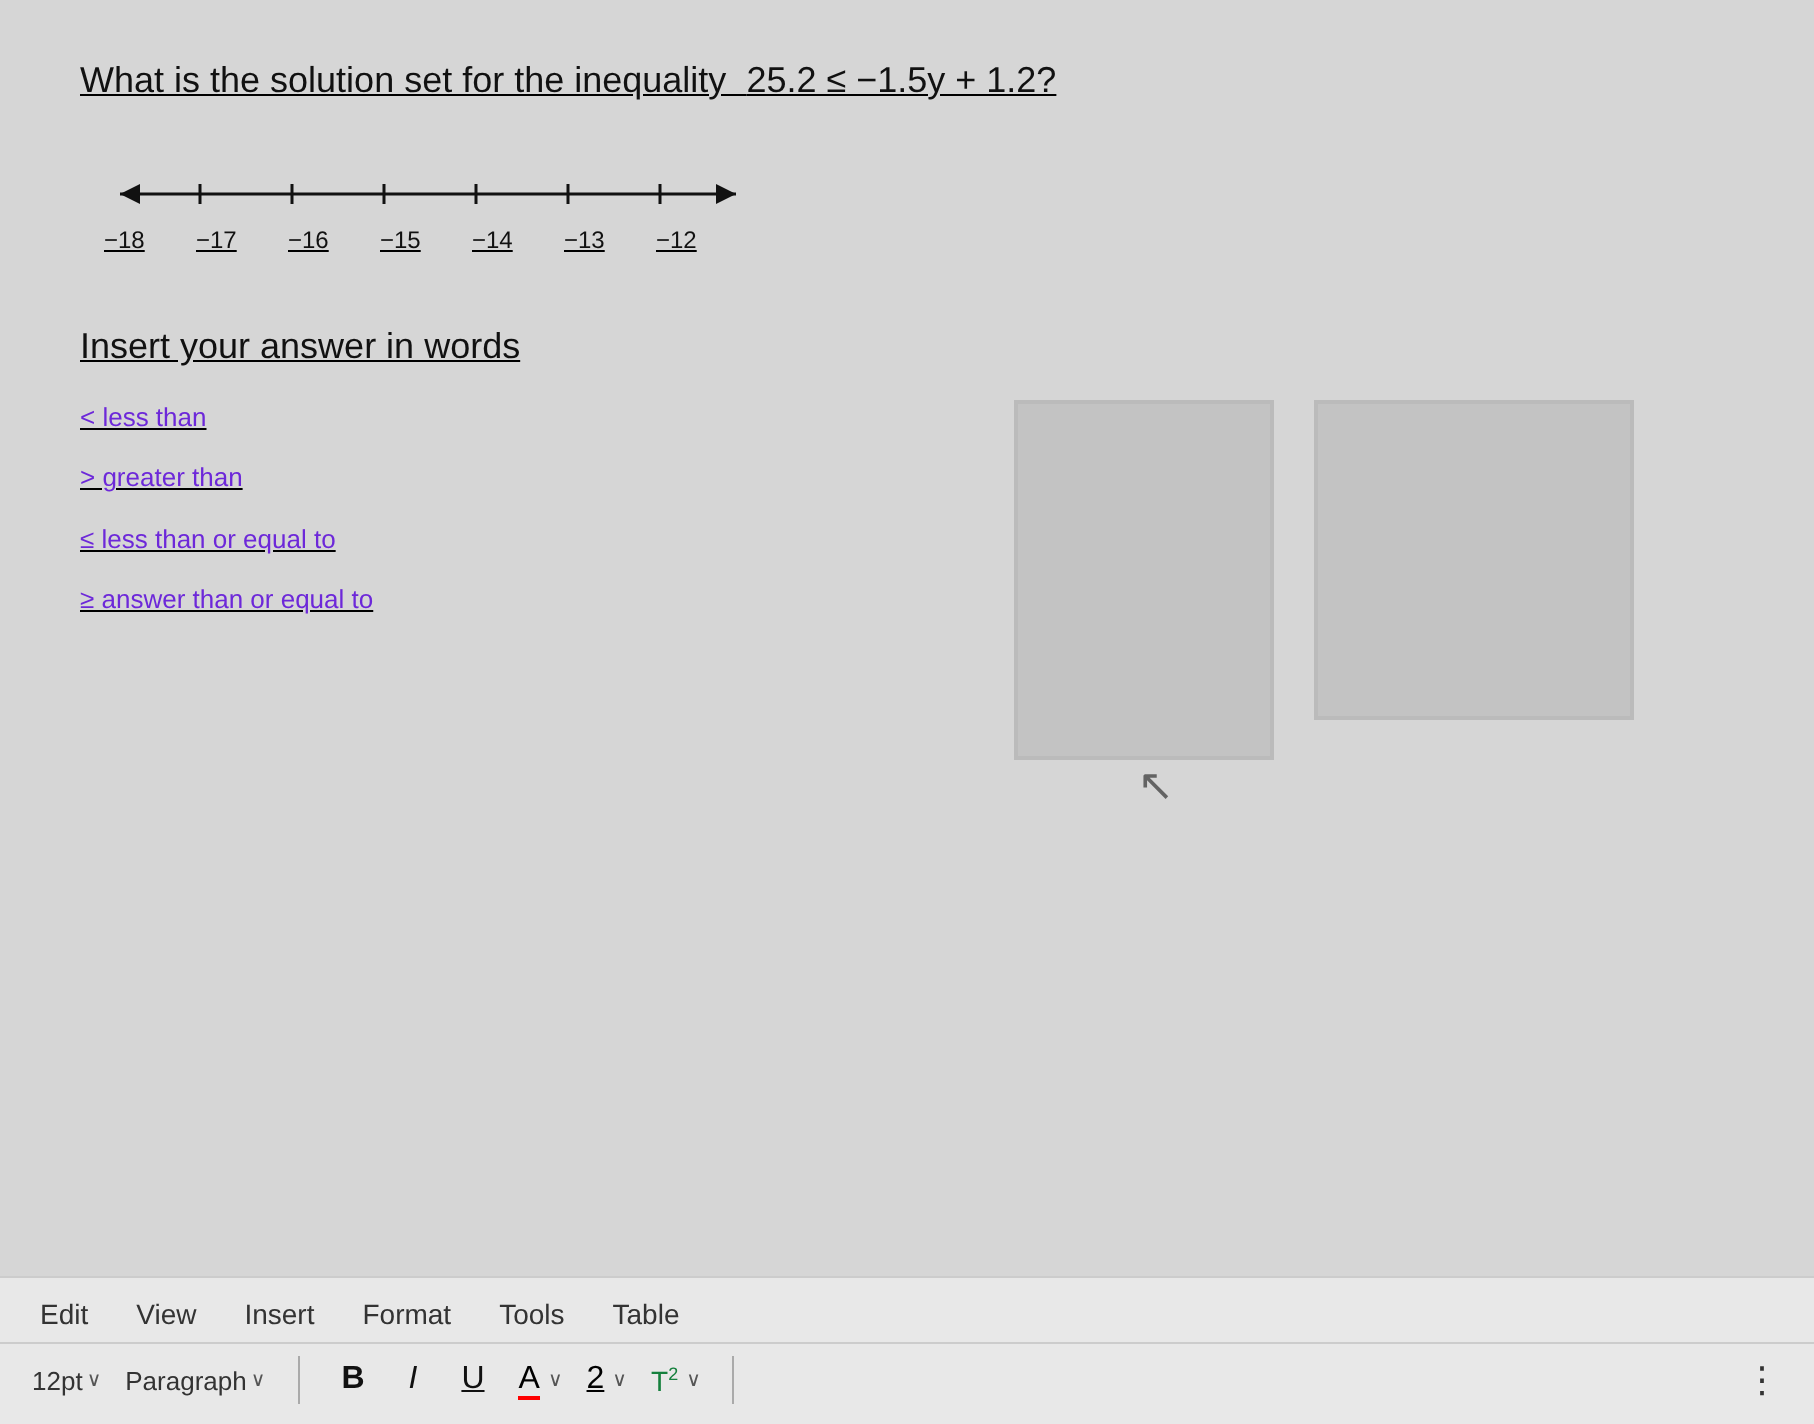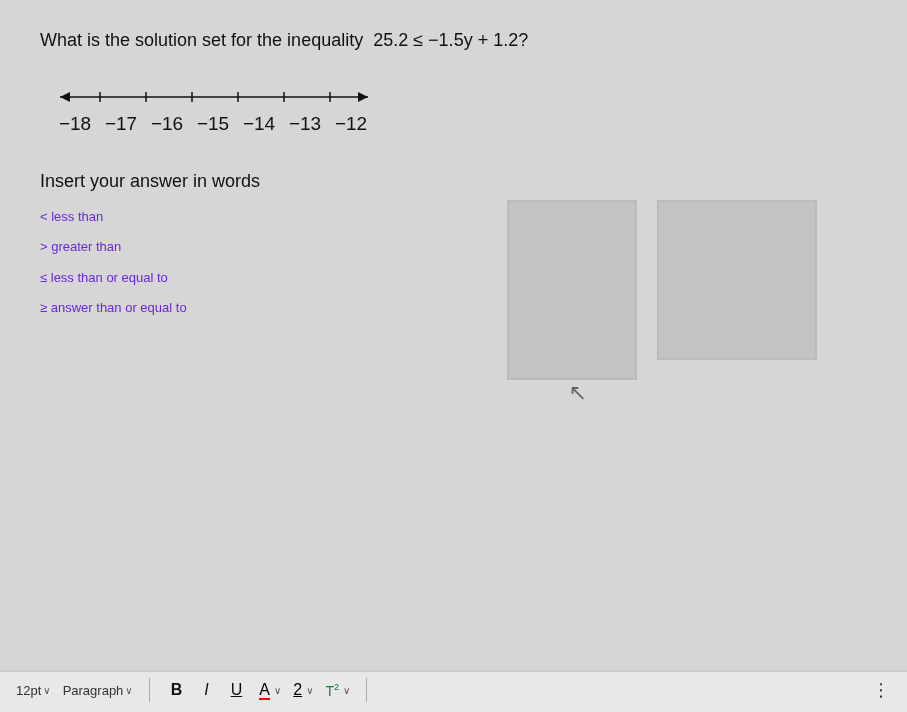--- a/index.html
+++ b/index.html
@@ -8,20 +8,21 @@
       width: 907px;
       height: 712px;
       background: #d6d6d6;
       font-family: Arial, sans-serif;
       overflow: hidden;
       position: relative;
     }
 
     .main-content {
       padding: 28px 40px 0 40px;
+      text-decoration: underline;
     }
 
     .question {
       font-size: 18px;
       color: #111;
       margin-bottom: 32px;
       line-height: 1.4;
     }
 
     .number-line-container {
@@ -45,22 +46,22 @@
       gap: 0px;
       font-size: 15px;
       color: #111;
       padding-left: 2px;
       margin-top: 2px;
       letter-spacing: 0px;
     }
 
     .number-label {
       width: 46px;
-      text-align: center;
-      font-size: 19px;
+      text-align: left;
+      font-size: 12px;
     }
 
     .write-answer {
       font-size: 18px;
       color: #111;
       margin-bottom: 16px;
     }
 
     .symbol-list {
       list-style: none;
@@ -253,20 +254,28 @@
 
 <div class="bg-panels">
   <div class="bg-panel tall"></div>
   <div class="bg-panel wide"></div>
 </div>
 
 <div class="cursor">↖</div>
 
 <div class="toolbar-container">
 
+  <div class="menu-bar">
+    <span>Edit</span>
+    <span>View</span>
+    <span>Insert</span>
+    <span>Format</span>
+    <span>Tools</span>
+    <span>Table</span>
+  </div>
 
   <div class="format-toolbar">
 
     <div class="toolbar-select">
       <span>12pt</span>
       <span class="chevron">∨</span>
     </div>
 
     <div class="toolbar-select">
       <span>Paragraph</span>

